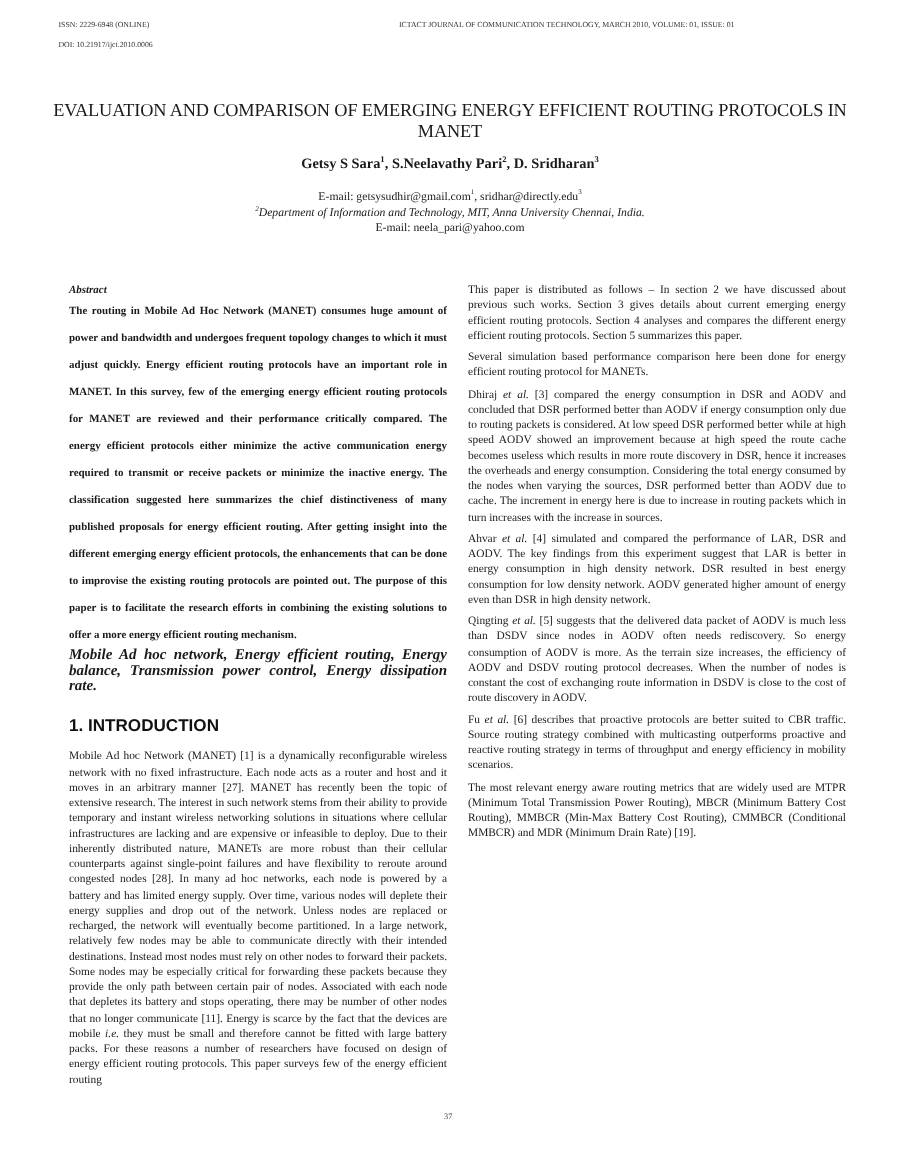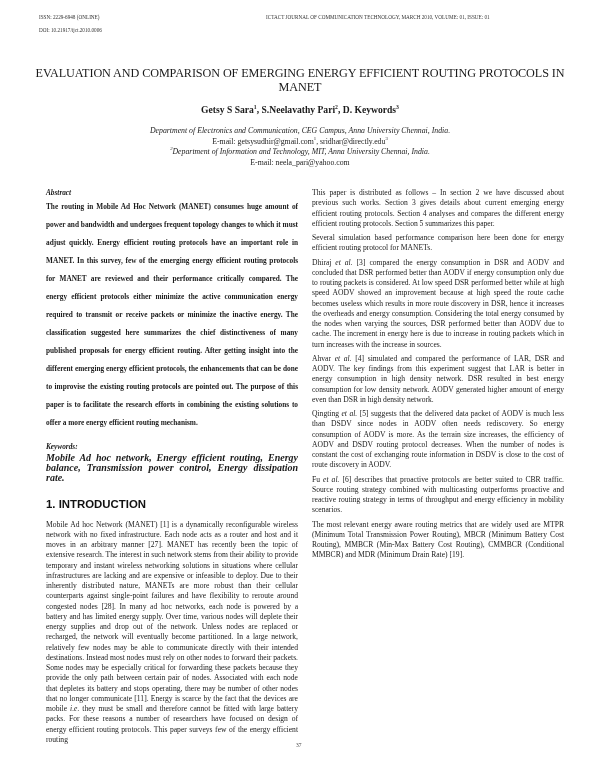--- a/index.html
+++ b/index.html
@@ -37,36 +37,34 @@
 
 <div class="hdr" id="issn">ISSN: 2229-6948 (ONLINE)</div>
 <div class="hdr" id="doi">DOI: 10.21917/ijct.2010.0006</div>
 <div class="hdr" id="journal">ICTACT JOURNAL OF COMMUNICATION TECHNOLOGY, MARCH 2010, VOLUME: 01, ISSUE: 01</div>
 
 <div id="title">EVALUATION AND COMPARISON OF EMERGING ENERGY EFFICIENT ROUTING PROTOCOLS IN MANET</div>
 
 <div id="authors">
   <span>Getsy S Sara</span><sup>1</sup>,
   <span>S.Neelavathy Pari</span><sup>2</sup>,
-  <span>D. Keywords</span><sup>3</sup>
+  <span>D. Sridharan</span><sup>3</sup>
 </div>
 
 <div id="affil">
-  <div class="it">Department of Electronics and Communication, CEG Campus, Anna University Chennai, India.</div>
   <div>
     <span>E-mail: getsysudhir@gmail.com</span><sup>1</sup><span>, sridhar@directly.edu</span><sup>3</sup>
   </div>
   <div class="it"><sup>2</sup><span>Department of Information and Technology, MIT, Anna University Chennai, India.</span></div>
   <div><span>E-mail: neela_pari@yahoo.com</span></div>
 </div>
 
 <div class="col" id="left">
   <div class="abs-h">Abstract</div>
   <p class="abs">The routing in Mobile Ad Hoc Network (MANET) consumes huge amount of power and bandwidth and undergoes frequent topology changes to which it must adjust quickly. Energy efficient routing protocols have an important role in MANET. In this survey, few of the emerging energy efficient routing protocols for MANET are reviewed and their performance critically compared. The energy efficient protocols either minimize the active communication energy required to transmit or receive packets or minimize the inactive energy. The classification suggested here summarizes the chief distinctiveness of many published proposals for energy efficient routing. After getting insight into the different emerging energy efficient protocols, the enhancements that can be done to improvise the existing routing protocols are pointed out. The purpose of this paper is to facilitate the research efforts in combining the existing solutions to offer a more energy efficient routing mechanism.</p>
-  <div class="kw-h">Keywords:</div>
   <p class="kw">Mobile Ad hoc network, Energy efficient routing, Energy balance, Transmission power control, Energy dissipation rate.</p>
   <h2 id="intro-h">1. INTRODUCTION</h2>
   <p class="para"><span>Mobile Ad hoc Network (MANET) [1] is a dynamically reconfigurable wireless network with no fixed infrastructure. Each node acts as a router and host and it moves in an arbitrary manner [27]. MANET has recently been the topic of extensive research. The interest in such network stems from their ability to provide temporary and instant wireless networking solutions in situations where cellular infrastructures are lacking and are expensive or infeasible to deploy. Due to their inherently distributed nature, MANETs are more robust than their cellular counterparts against single-point failures and have flexibility to reroute around congested nodes [28]. In many ad hoc networks, each node is powered by a battery and has limited energy supply. Over time, various nodes will deplete their energy supplies and drop out of the network. Unless nodes are replaced or recharged, the network will eventually become partitioned. In a large network, relatively few nodes may be able to communicate directly with their intended destinations. Instead most nodes must rely on other nodes to forward their packets. Some nodes may be especially critical for forwarding these packets because they provide the only path between certain pair of nodes. Associated with each node that depletes its battery and stops operating, there may be number of other nodes that no longer communicate [11]. Energy is scarce by the fact that the devices are mobile </span><i>i.e.</i><span> they must be small and therefore cannot be fitted with large battery packs. For these reasons a number of researchers have focused on design of energy efficient routing protocols. This paper surveys few of the energy efficient routing</span></p>
 </div>
 
 <div class="col" id="right">
   <p class="para">This paper is distributed as follows – In section 2 we have discussed about previous such works. Section 3 gives details about current emerging energy efficient routing protocols. Section 4 analyses and compares the different energy efficient routing protocols. Section 5 summarizes this paper.</p>
   <p class="para">Several simulation based performance comparison here been done for energy efficient routing protocol for MANETs.</p>
   <p class="para"><span>Dhiraj </span><i>et al.</i><span> [3] compared the energy consumption in DSR and AODV and concluded that DSR performed better than AODV if energy consumption only due to routing packets is considered. At low speed DSR performed better while at high speed AODV showed an improvement because at high speed the route cache becomes useless which results in more route discovery in DSR, hence it increases the overheads and energy consumption. Considering the total energy consumed by the nodes when varying the sources, DSR performed better than AODV due to cache. The increment in energy here is due to increase in routing packets which in turn increases with the increase in sources.</span></p>
   <p class="para"><span>Ahvar </span><i>et al.</i><span> [4] simulated and compared the performance of LAR, DSR and AODV. The key findings from this experiment suggest that LAR is better in energy consumption in high density network. DSR resulted in best energy consumption for low density network. AODV generated higher amount of energy even than DSR in high density network.</span></p>

